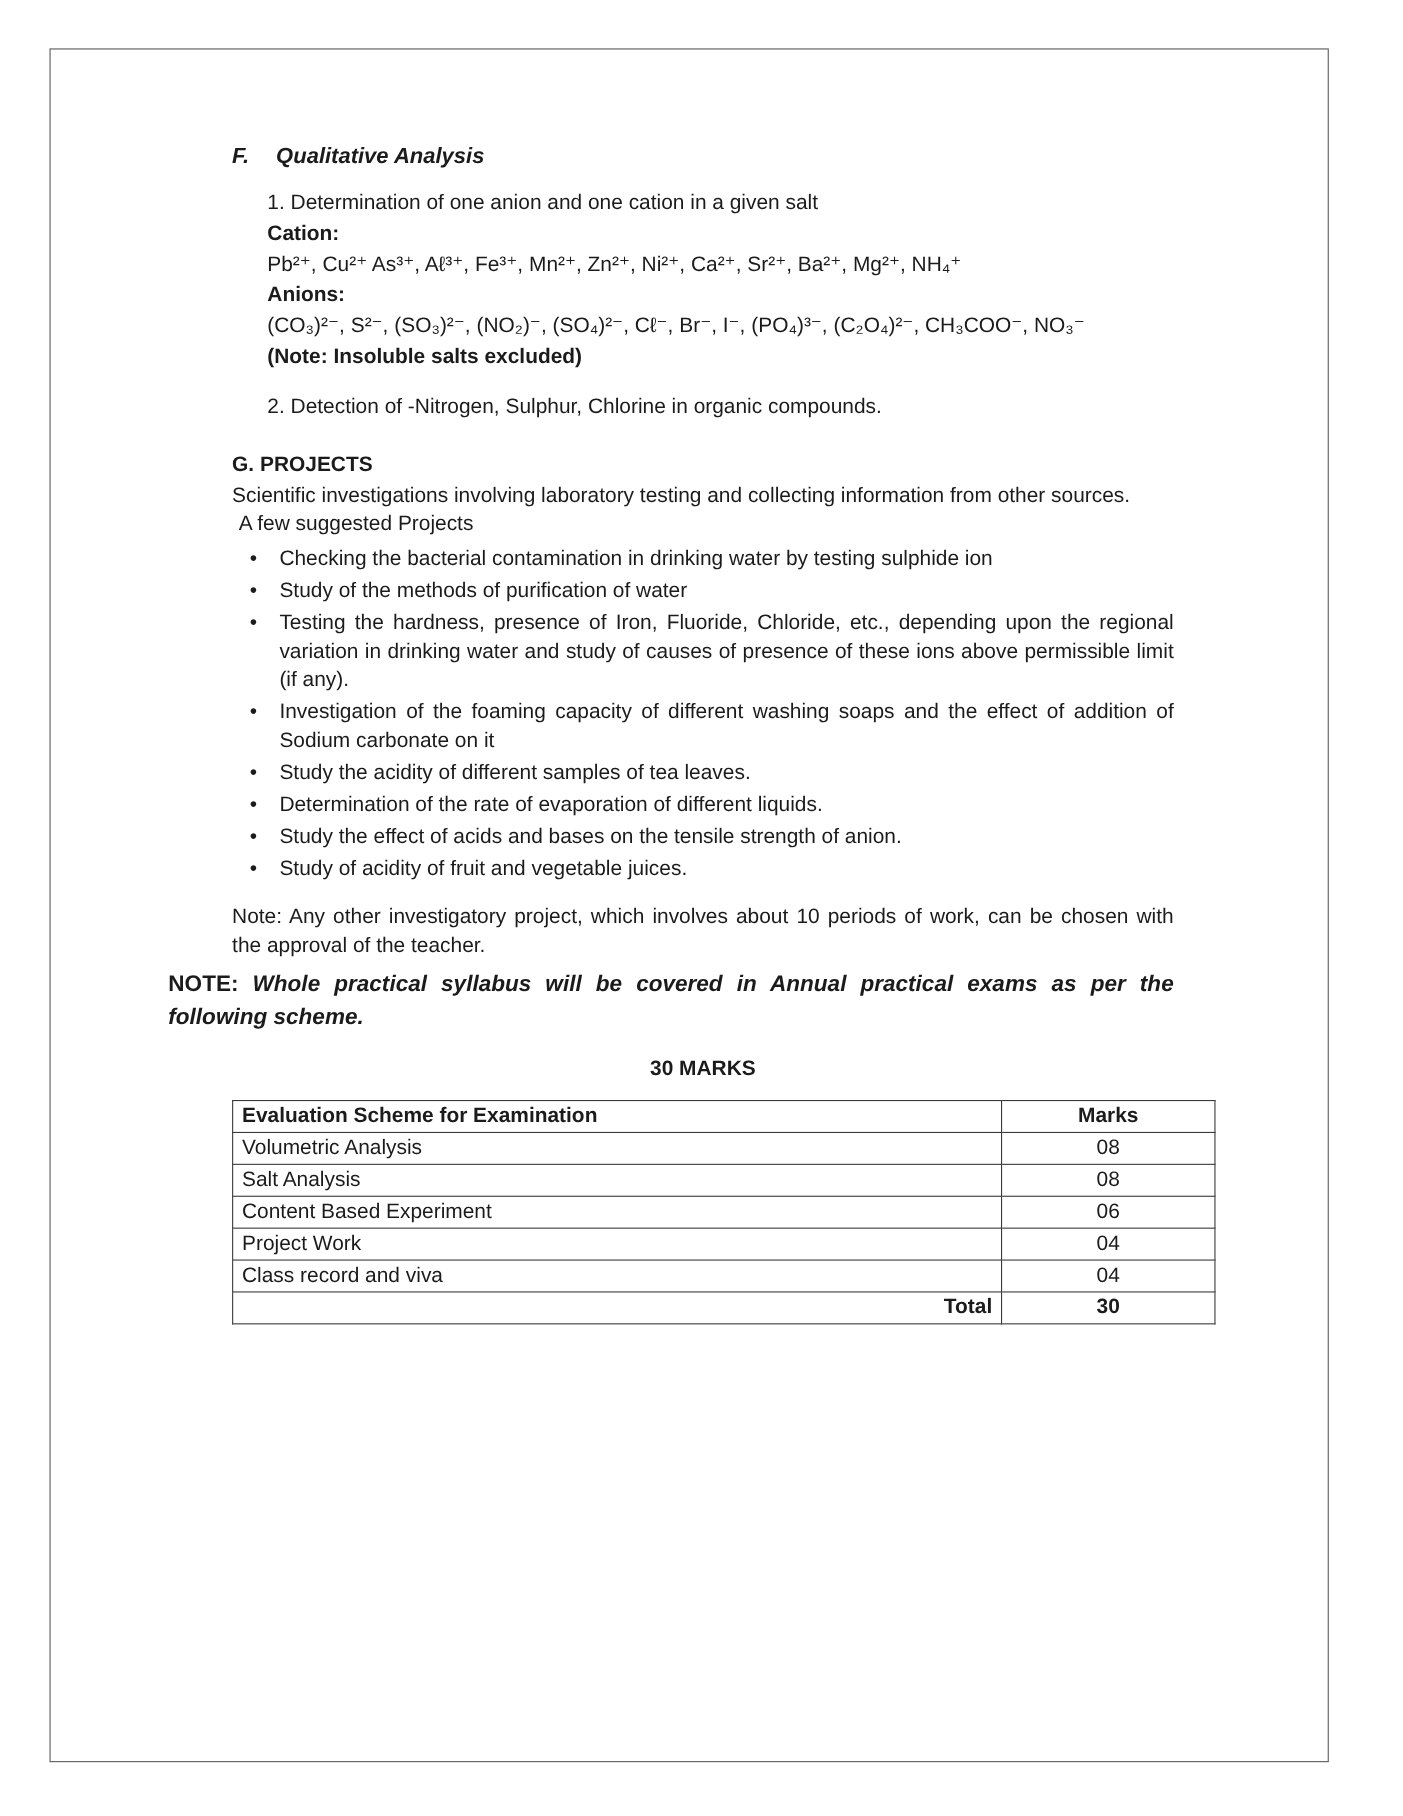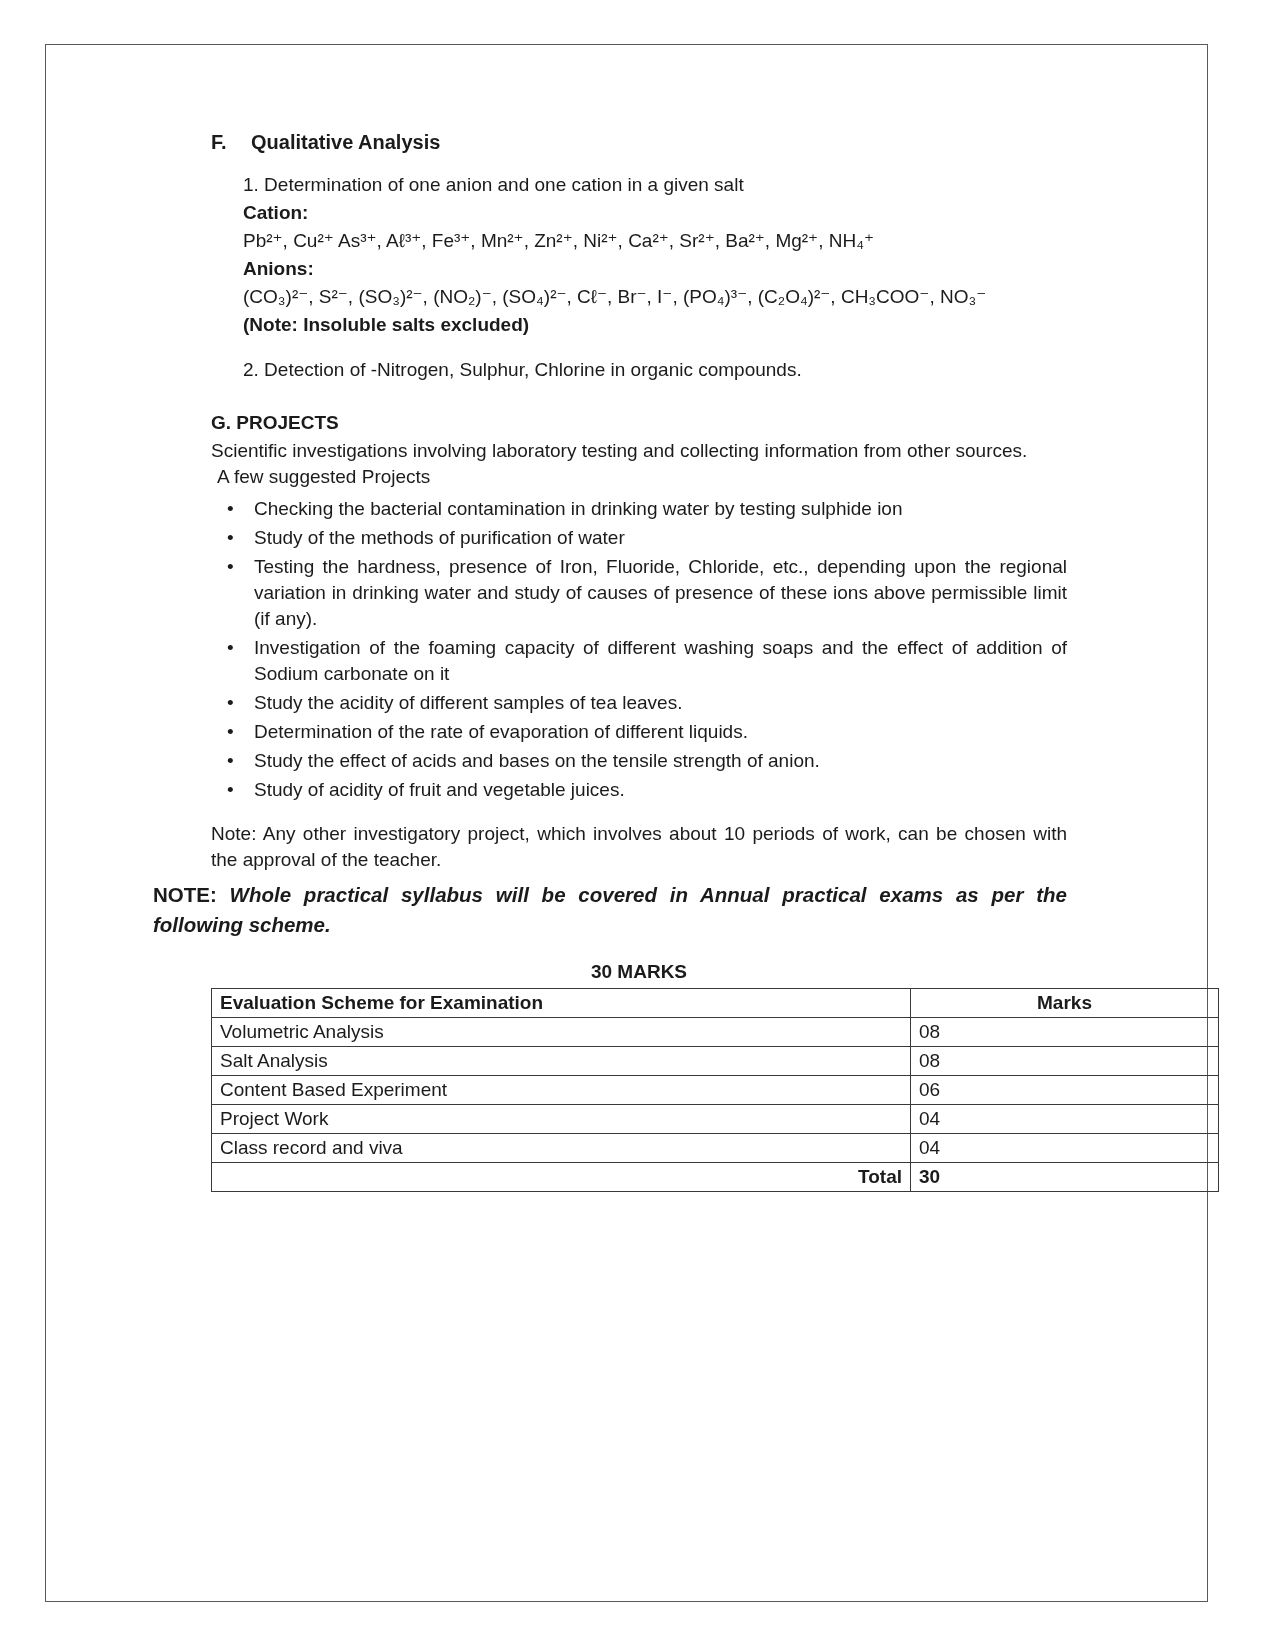--- a/index.html
+++ b/index.html
@@ -21,21 +21,21 @@
   .content {
     padding: 84px 140px 0 165px;
     font-size: 19px;
     line-height: 26px;
   }
   p { margin: 0; }
   .bold { font-weight: bold; }
   .justify { text-align: justify; }
 
   
-  .sec-f-heading { font-size: 20px; font-weight: bold; margin-bottom: 17px; }
+  .sec-f-heading { font-size: 20px; font-weight: bold; margin-bottom: 17px; font-style: italic; }
   .sec-label { display: inline-block; width: 40px; }
 
   .sec-f-body { margin-left: 32px; }
   .sec-f-body p { margin-bottom: 2px; }
   .item2 { margin-top: 19px; }
 
   
   .sec-g { margin-top: 27px; }
   .sec-g-heading { font-weight: bold; margin-bottom: 2px; }
   .suggested { padding-left: 6px; }
@@ -67,36 +67,36 @@
   }
   .fn-text { font-style: italic; }
 
   
   .practicals-head { text-align: center; margin-top: 20px; font-weight: bold; }
   .pr-title, .pr-sub { font-size: 19px; line-height: 23px; }
 
   
   .eval-table {
     border-collapse: collapse;
-    width: 1008px;
-    margin-top: 5px;
+    width: 894px;
+    margin-top: 17px;
     table-layout: fixed;
   }
   .eval-table th, .eval-table td {
     border: 1px solid #3a3a3a;
     padding: 1px 8px;
     height: 28px;
     font-size: 19px;
     line-height: 26px;
     vertical-align: middle;
     overflow: hidden;
   }
   .col-scheme { width: 699px; text-align: left; }
   .col-marks { text-align: center; }
-  td.marks { }
+  td.marks { text-align: center; }
   .total-row td { font-weight: bold; }
   .total-label { text-align: right; padding-right: 2px; }
 </style>
 </head>
 <body>
 
 <div class="frame">
   <div class="content">
 
     <div class="sec-f-heading">

